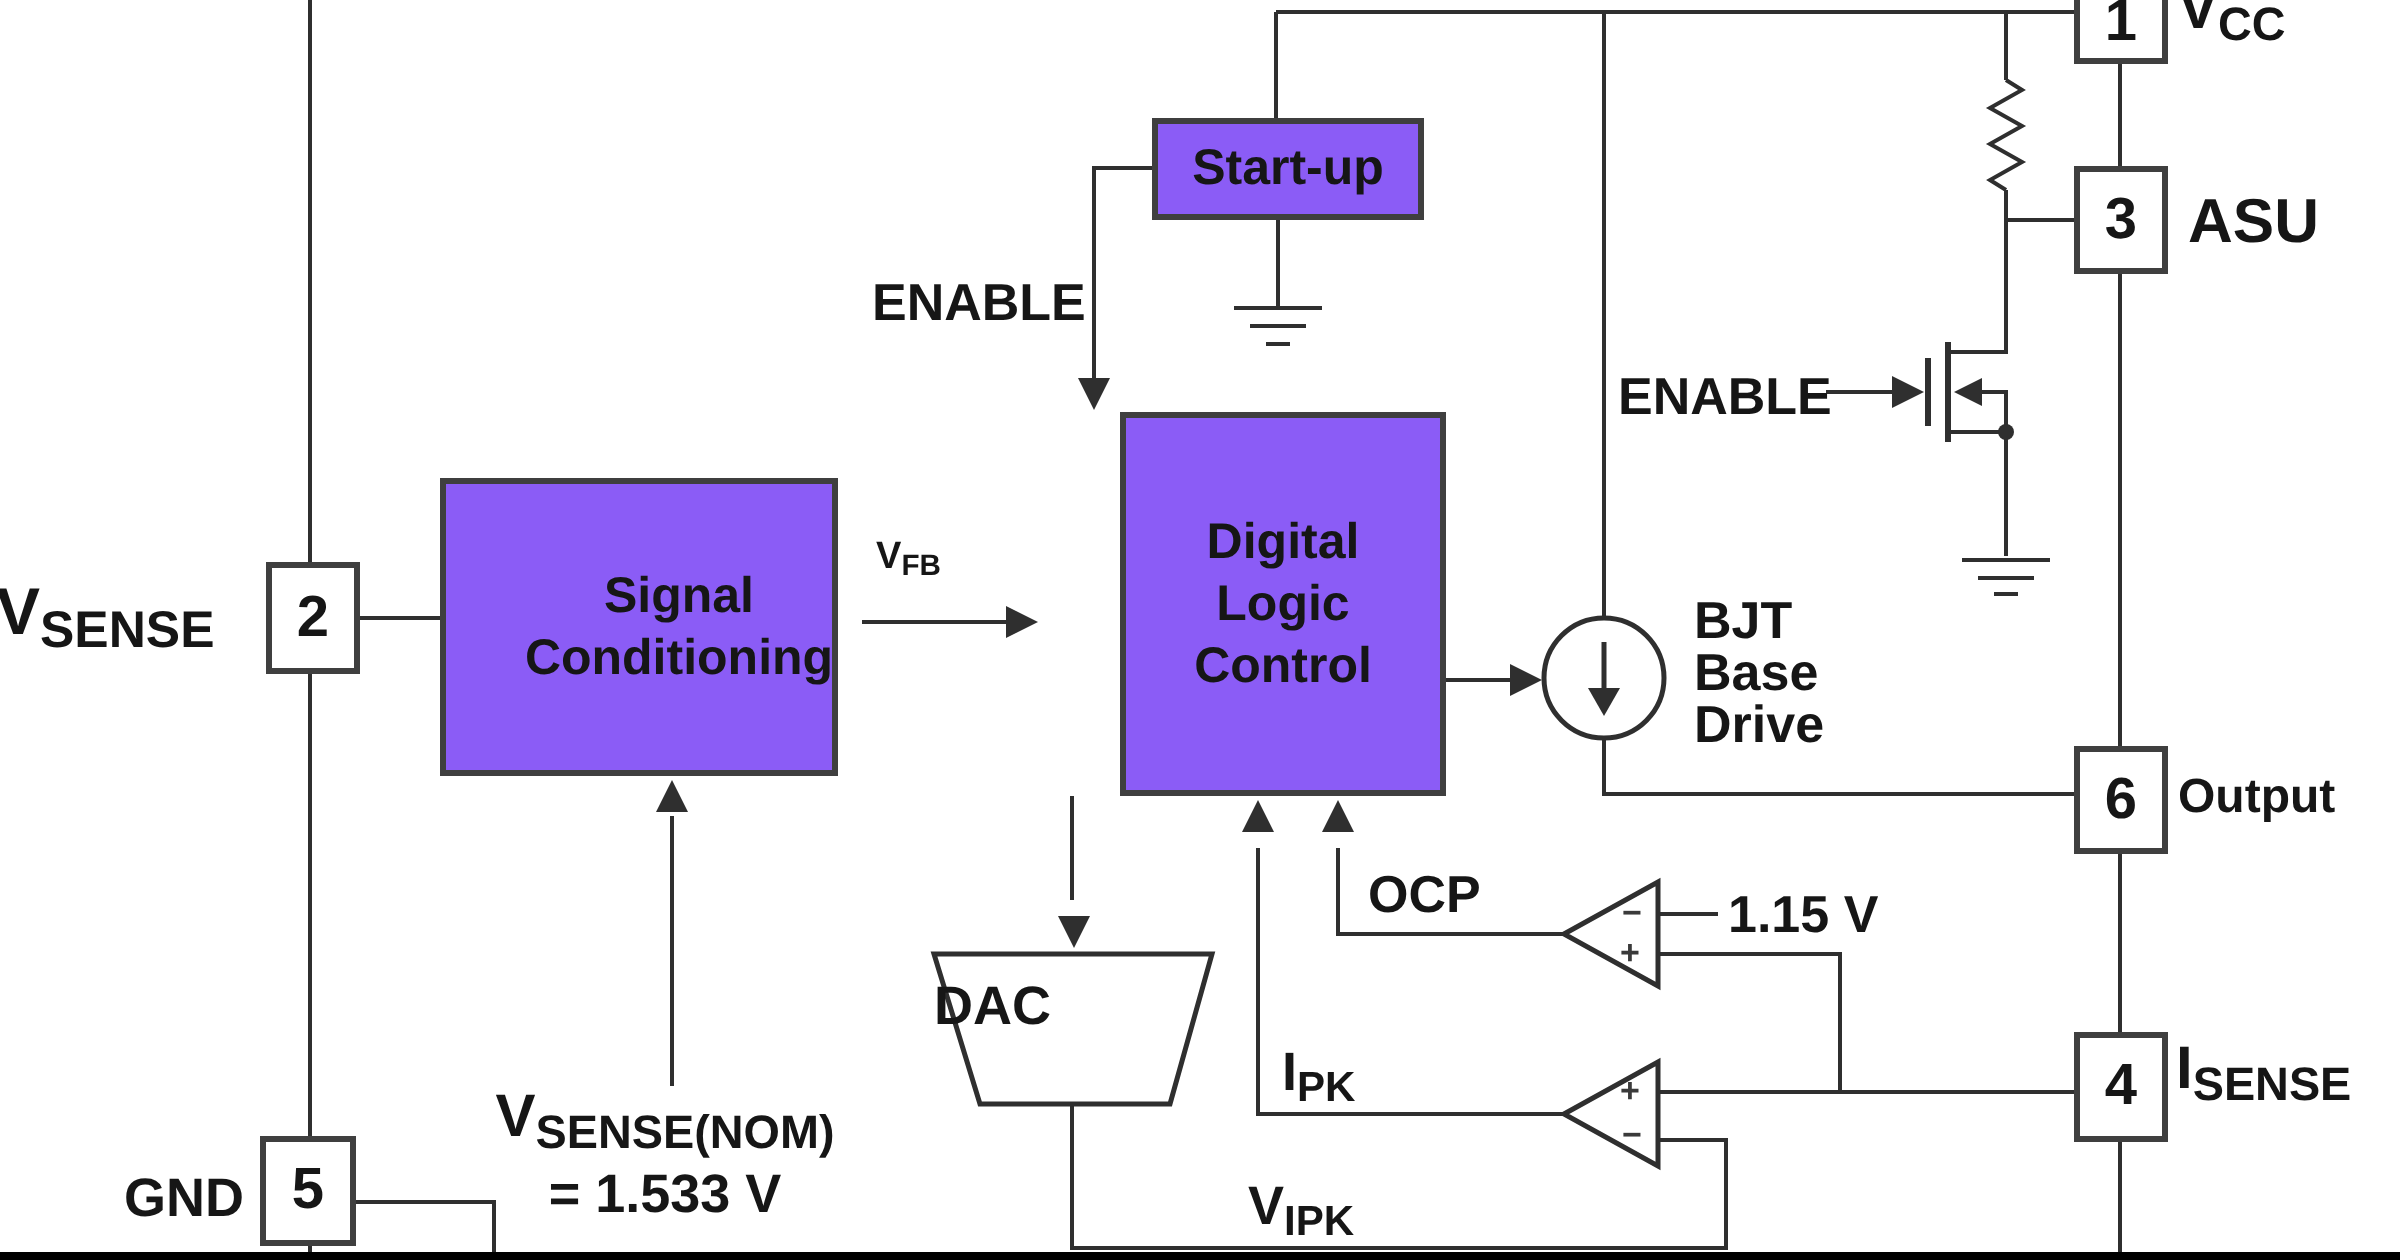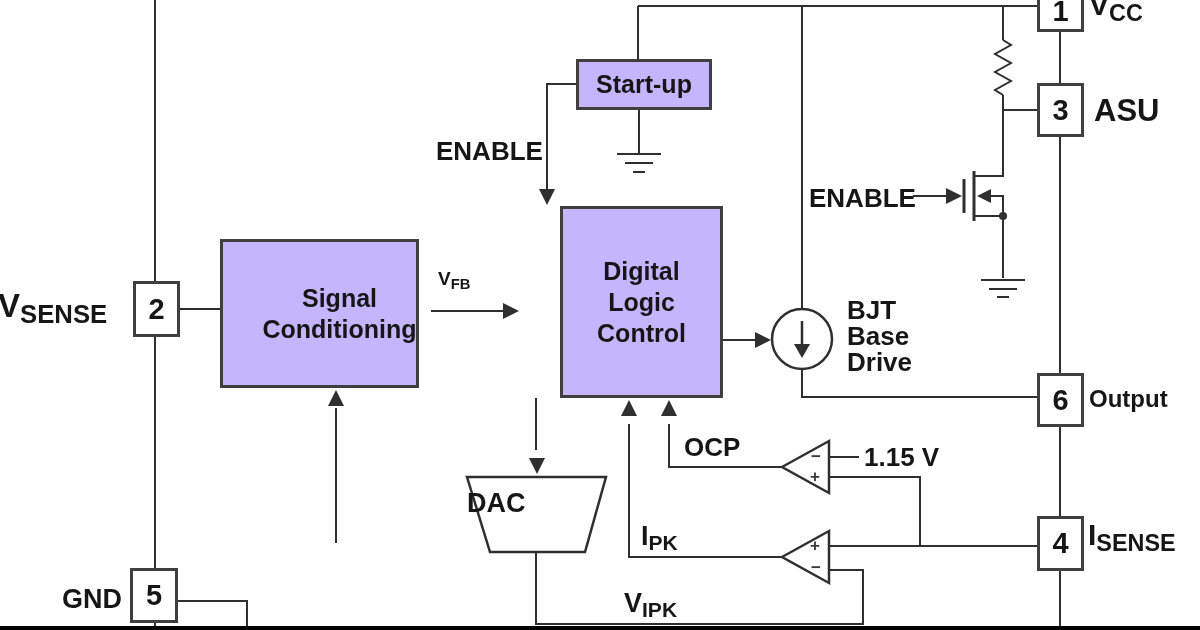--- a/index.html
+++ b/index.html
@@ -2,21 +2,21 @@
 <html><head>
 <meta charset="utf-8">
 <style>
   html,body{margin:0;padding:0;background:#fff;}
   #canvas{
     position:relative;width:1200px;height:630px;background:#ffffff;
     overflow:hidden;font-family:"Liberation Sans",sans-serif;font-weight:700;color:#161616;
   }
   #wires{position:absolute;left:0;top:0;z-index:1;}
   .blk{
-    position:absolute;z-index:2;background:#c4b5fd;border:3px solid #3f3f3f;
+    position:absolute;z-index:2;background:#8b5cf6;border:3px solid #3f3f3f;
     box-sizing:border-box;display:flex;flex-direction:column;align-items:center;justify-content:center;
     text-align:center;font-size:25px;line-height:31px;
   }
   .pin{
     position:absolute;z-index:2;background:#fff;border:3px solid #3f3f3f;
     box-sizing:border-box;display:flex;align-items:center;justify-content:center;
     font-size:29px;
   }
   .pin.clipped{align-items:flex-end;padding-bottom:1px;}
   .lbl{position:absolute;z-index:3;white-space:nowrap;}
@@ -201,20 +201,26 @@
   </div>
   <div class="lbl" style="left:684px;top:432px;font-size:26px;">OCP</div>
   <div class="lbl" style="left:641px;top:521px;font-size:27px;">
     <span class="lab-main">I</span><span class="lab-sub">PK</span>
   </div>
   <div class="lbl" style="left:624px;top:588px;font-size:27px;">
     <span class="lab-main">V</span><span class="lab-sub">IPK</span>
   </div>
   <div class="lbl" style="left:864px;top:442px;font-size:26px;">1.15 V</div>
 
+  <div class="lbl" style="left:215px;top:543px;width:235px;text-align:center;line-height:31px;">
+    <div style="font-size:30px;">
+      <span class="lab-main">V</span><span class="lab-sub">SENSE(NOM)</span>
+    </div>
+    <div style="font-size:27px;">= 1.533 V</div>
+  </div>
 
   <div class="lbl" style="left:847px;top:297px;font-size:26px;line-height:26px;">
     <div>BJT</div>
     <div>Base</div>
     <div>Drive</div>
   </div>
 
   <div class="sign" style="left:808px;top:448px;">−</div>
   <div class="sign" style="left:807px;top:468px;">+</div>
   <div class="sign" style="left:807px;top:537px;">+</div>

